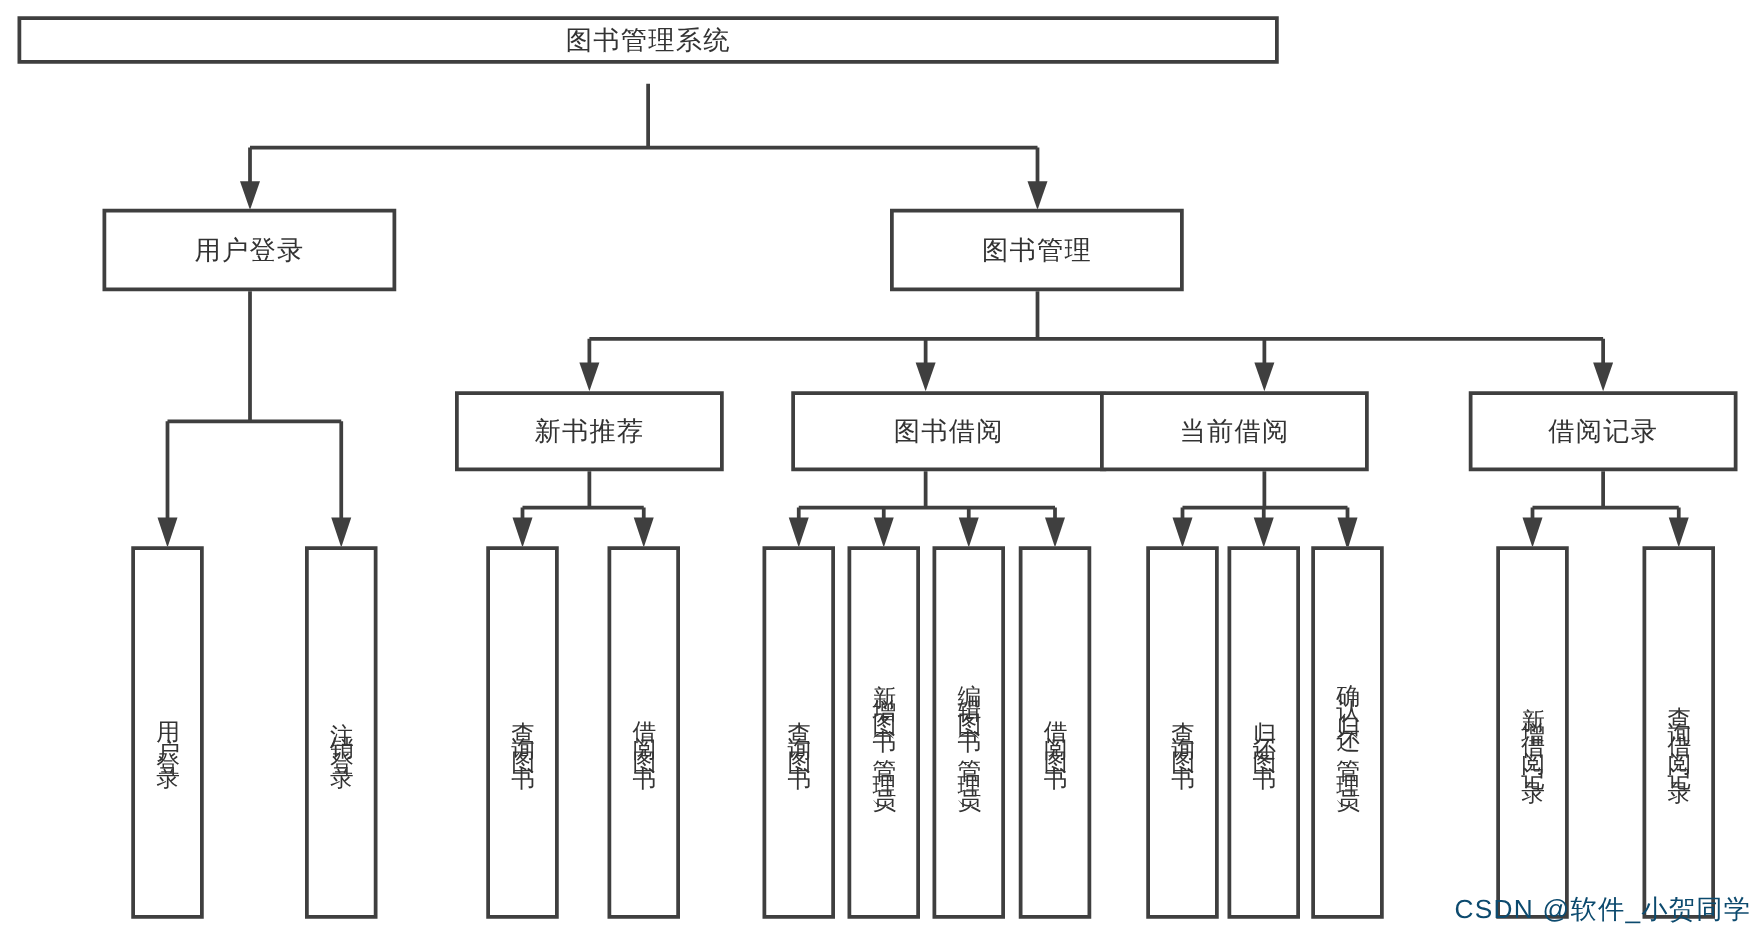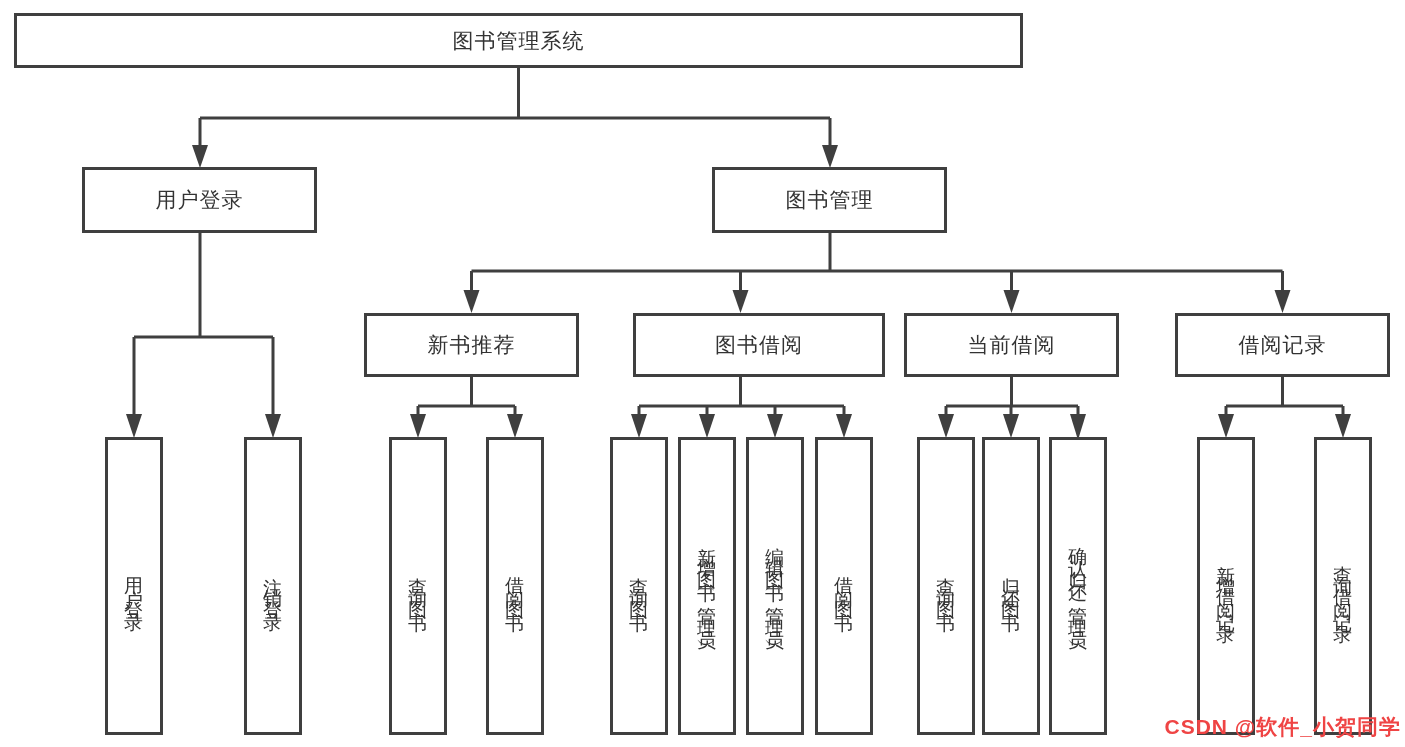--- a/index.html
+++ b/index.html
@@ -49,50 +49,49 @@
   .vtext {
     writing-mode: vertical-rl;
     text-orientation: mixed;
     font-size: 19px;
     line-height: 1;
     letter-spacing: 12px;
     color: #333333;
     white-space: nowrap;
   }
   
-  #n-root        { left: 14px;   top: 13px;  width: 1009px; height: 55px; }
+  #n-root        { left: 14px;   top: 13px;  width: 1009px; height: 38px; }
   #n-user-login  { left: 82px;   top: 167px; width: 235px;  height: 66px; }
   #n-book-mgmt   { left: 712px;  top: 167px; width: 235px;  height: 66px; }
   #s-new-book    { left: 364px;  top: 313px; width: 215px;  height: 64px; }
   #s-book-borrow { left: 633px;  top: 313px; width: 252px;  height: 64px; }
-  #s-cur-borrow  { left: 904px;  top: 313px; width: 215px;  height: 64px; }
+  #s-cur-borrow  { left: 880px;  top: 313px; width: 215px;  height: 64px; }
   #s-records     { left: 1175px; top: 313px; width: 215px;  height: 64px; font-family: Liberation Mono, monospace; }
   
   #l-1  { left: 105px;  }
   #l-2  { left: 244px;  }
   #l-3  { left: 389px;  }
   #l-4  { left: 486px;  }
   #l-5  { left: 610px;  }
   #l-6  { left: 678px;  }
   #l-7  { left: 746px;  }
   #l-8  { left: 815px;  }
   #l-9  { left: 917px;  }
   #l-10 { left: 982px;  }
   #l-11 { left: 1049px; }
   #l-12 { left: 1197px; }
   #l-13 { left: 1314px; }
   .watermark {
     position: absolute;
     right: 4px;
     top: 713px;
     font-size: 21px;
-    color: #ef4444;
+    color: #0c4a6e;
     letter-spacing: 1px;
     white-space: nowrap;
-    font-weight: bold;
   }
 </style>
 </head>
 <body>
 
 <div class="stage">
 
   <svg class="connectors" viewBox="0 0 1405 747" xmlns="http://www.w3.org/2000/svg">
     <g stroke="#3f3f3f" stroke-width="3" fill="none">
 

